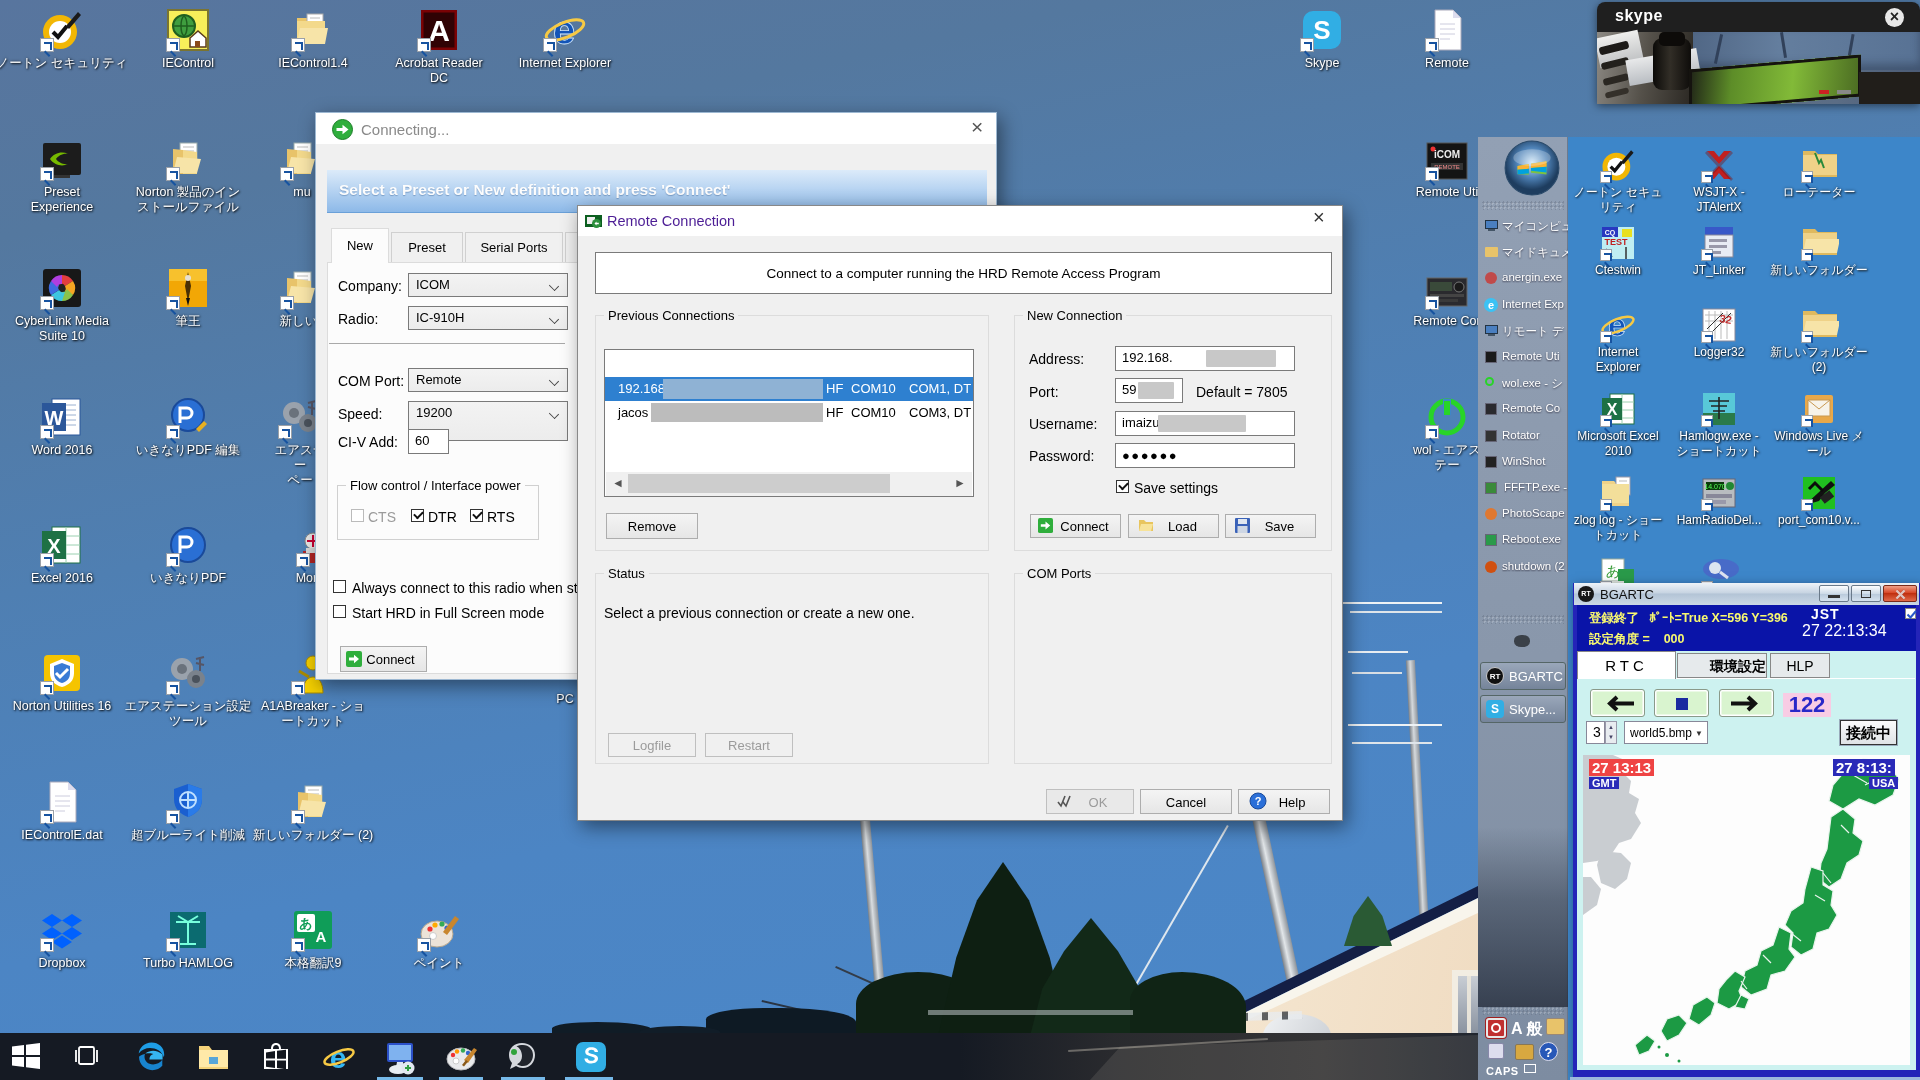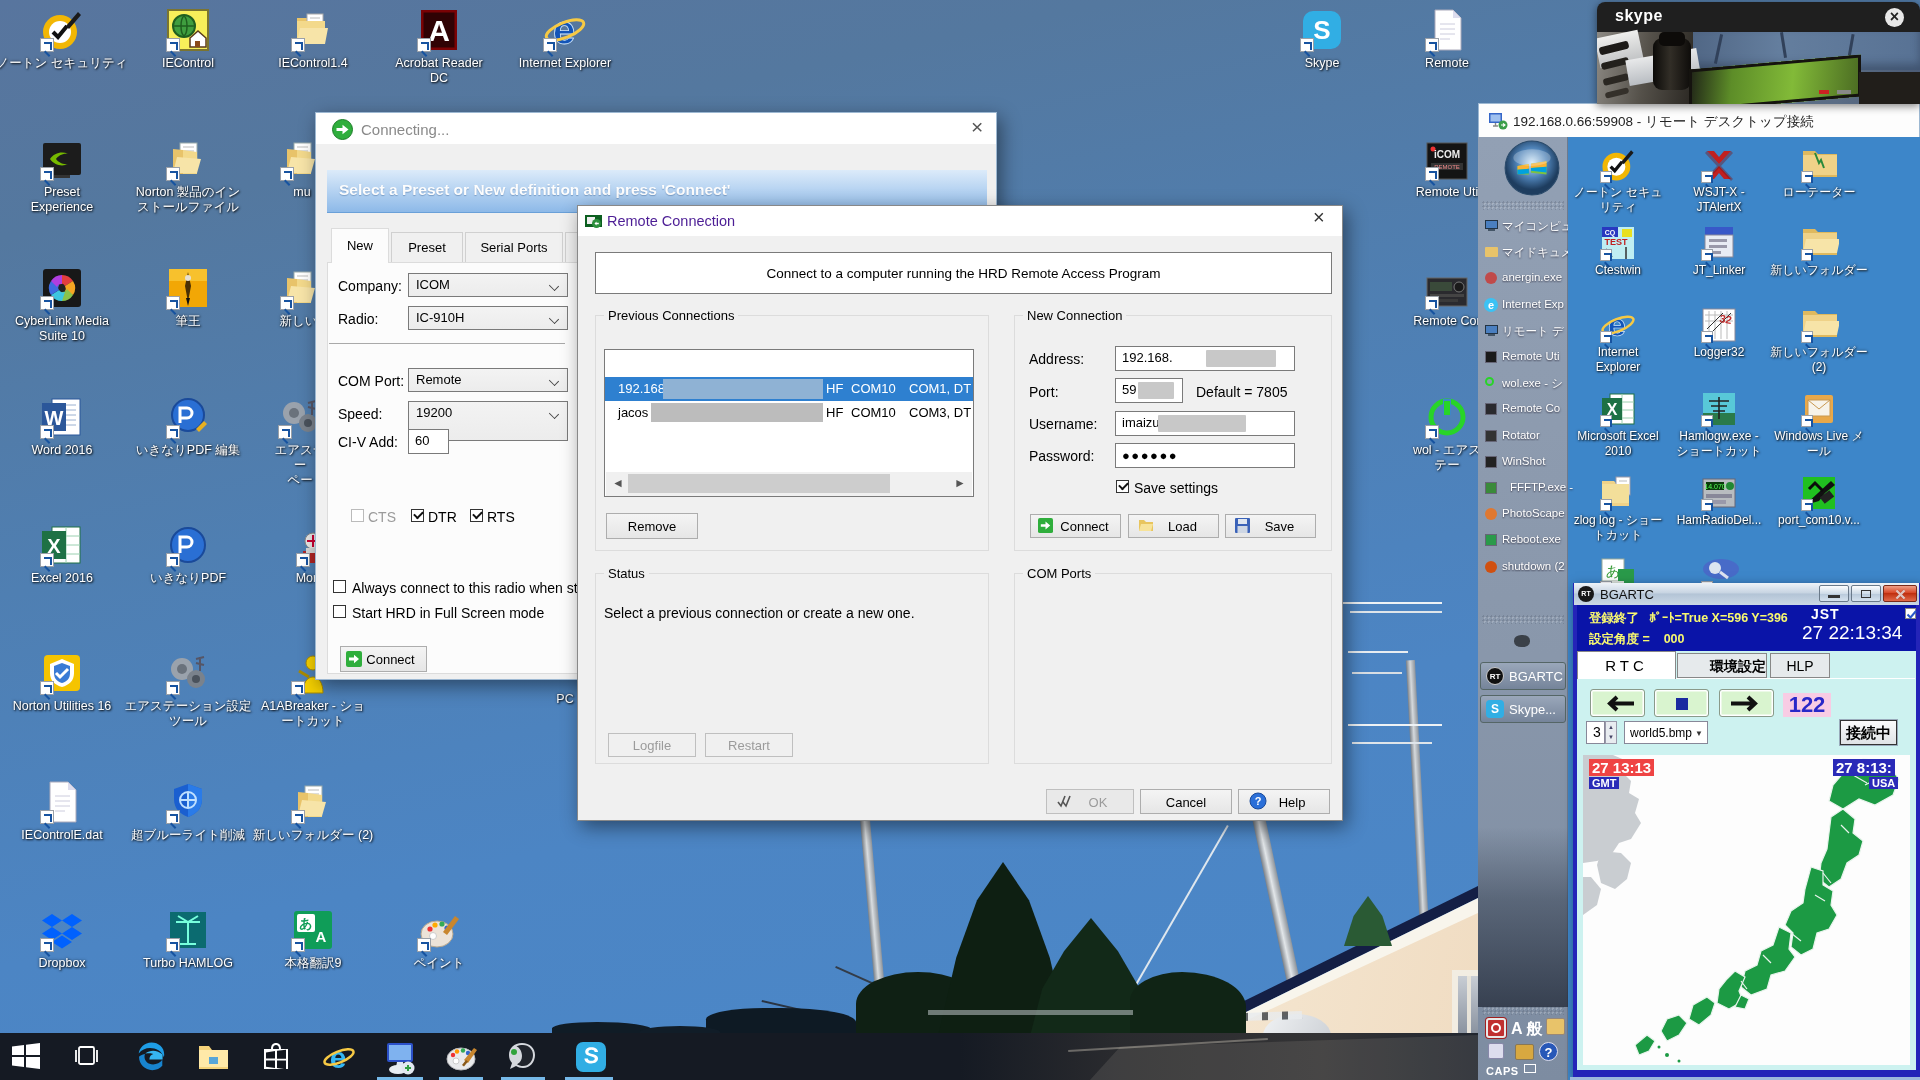--- a/index.html
+++ b/index.html
@@ -420,20 +420,23 @@
   <div class="cmb" style="left:92px;top:160px;width:160px;height:24px">ICOM</div>
   <div class="lbl" style="left:22px;top:198px">Radio:</div>
   <div class="cmb" style="left:92px;top:193px;width:160px;height:24px">IC-910H</div>
   <div class="abs" style="left:13px;top:230px;width:236px;height:1px;background:#a9a9a9"></div>
   <div class="lbl" style="left:22px;top:260px">COM Port:</div>
   <div class="cmb" style="left:92px;top:255px;width:160px;height:24px">Remote</div>
   <div class="lbl" style="left:22px;top:293px">Speed:</div>
   <div class="cmb" style="left:92px;top:288px;width:160px;height:40px">19200</div>
   <div class="lbl" style="left:22px;top:321px">CI-V Add:</div>
   <div class="inp" style="left:92px;top:316px;width:41px;height:25px">60</div>
+  <div class="gb" style="left:21px;top:372px;width:202px;height:55px;border-color:#d0d0d0">
+        <span style="background:#fcfcfc">Flow control / Interface power</span>
+      </div>
   <div class="cb" style="left:35px;top:396px;border-color:#bbb"></div>
   <div class="lbl" style="left:52px;top:396px;color:#9b9b9b">CTS</div>
   <div class="cb on" style="left:95px;top:396px"></div>
   <div class="lbl" style="left:112px;top:396px">DTR</div>
   <div class="cb on" style="left:154px;top:396px"></div>
   <div class="lbl" style="left:171px;top:396px">RTS</div>
   <div class="cb" style="left:17px;top:467px"></div>
   <div class="lbl" style="left:36px;top:467px">Always connect to this radio when starting HRD</div>
   <div class="cb" style="left:17px;top:492px"></div>
   <div class="lbl" style="left:36px;top:492px">Start HRD in Full Screen mode</div>
@@ -531,30 +534,20 @@
   <div class="btn" style="left:562px;top:583px;width:92px;height:25px;padding-top:5px">Cancel</div>
   <div class="btn" style="left:660px;top:583px;width:92px;height:25px;padding:5px 0 0 16px">Help</div>
   <svg class="abs" style="left:671px;top:586px" width="18" height="18" viewBox="0 0 18 18">
         <circle cx="9" cy="9" r="8" fill="#2b6fd8"></circle>
         <circle cx="9" cy="9" r="8" fill="none" stroke="#1a4a9a"></circle>
         <text x="9" y="13" font-size="11px" font-weight="bold" fill="#fff" text-anchor="middle">?</text>
       </svg>
 </div>
 
 <div class="abs" id="rdp" style="left:1478px;top:103px;width:442px;height:977px">
-  <div class="abs" style="left:0;top:0;width:442px;height:34px;background:#fdfdfd;border:1px solid #9db8d2;border-bottom:none">
-    <svg class="abs" style="left:9px;top:8px" width="20" height="18" viewBox="0 0 20 18">
-          <rect x="1" y="1" width="13" height="10" fill="#3566c8"></rect>
-          <rect x="2.5" y="2.5" width="10" height="7" fill="#9fc0ef"></rect>
-          <path d="M5 14h5M7.5 11v3" stroke="#888" stroke-width="1.4"></path>
-          <circle cx="15" cy="13" r="4.5" fill="#3b9e48"></circle>
-          <path d="M13 13h4M15 11.4l2 1.6-2 1.6" stroke="#fff" stroke-width="1.1" fill="none"></path>
-        </svg>
-    <div class="abs" style="left:34px;top:9px;font-size:13.5px;color:#222">192.168.0.66:59908 - リモート デスクトップ接続</div>
-  </div>
 
   <div class="abs" style="left:0;top:34px;width:442px;height:943px;background:#3d86c9;overflow:hidden">
 
     <div class="abs" id="sidebar" style="left:0;top:0;width:90px;height:943px;background:linear-gradient(180deg,#92a0b4 0%,#8997ab 55%,#7d8ca1 100%);border-right:1px solid #6d7a8d">
           <svg class="abs" style="left:25px;top:2px" width="58" height="58" viewBox="0 0 56 56">
             <defs>
               <radialGradient id="orb" cx="50%" cy="40%">
                 <stop offset="0%" stop-color="#cfe6f7"></stop>
                 <stop offset="55%" stop-color="#4f83b8"></stop>
                 <stop offset="100%" stop-color="#1e3d5f"></stop>
@@ -606,21 +599,21 @@
           <div class="abs" style="left:4px;top:290.59999999999997px;width:86px;height:16px">
             <div class="abs" style="left:3px;top:2px;width:12px;height:12px;background:#333;border:1px solid #667"></div>
             <div class="abs" style="left:20px;top:1px;font-size:11.5px;color:#fff;text-shadow:0 1px 2px #334;white-space:nowrap;overflow:hidden;width:66px">Rotator</div>
           </div>
           <div class="abs" style="left:4px;top:316.79999999999995px;width:86px;height:16px">
             <div class="abs" style="left:3px;top:2px;width:12px;height:12px;background:#222;border:1px solid #667"></div>
             <div class="abs" style="left:20px;top:1px;font-size:11.5px;color:#fff;text-shadow:0 1px 2px #334;white-space:nowrap;overflow:hidden;width:66px">WinShot</div>
           </div>
           <div class="abs" style="left:4px;top:342.99999999999994px;width:86px;height:16px">
             <div class="abs" style="left:3px;top:2px;width:12px;height:12px;background:#3a8a3a;border:1px solid #667"></div>
-            <div class="abs" style="left:28px;top:1px;font-size:11.5px;color:#fff;text-shadow:0 1px 2px #334;white-space:nowrap;overflow:hidden;width:66px">FFFTP.exe -</div>
+            <div class="abs" style="left:22px;top:1px;font-size:11.5px;color:#fff;text-shadow:0 1px 2px #334;white-space:nowrap;overflow:hidden;width:66px">FFFTP.exe -</div>
           </div>
           <div class="abs" style="left:4px;top:369.19999999999993px;width:86px;height:16px">
             <div class="abs" style="left:3px;top:2px;width:12px;height:12px;border-radius:50%;background:#e07830"></div>
             <div class="abs" style="left:20px;top:1px;font-size:11.5px;color:#fff;text-shadow:0 1px 2px #334;white-space:nowrap;overflow:hidden;width:66px">PhotoScape</div>
           </div>
           <div class="abs" style="left:4px;top:395.3999999999999px;width:86px;height:16px">
             <div class="abs" style="left:3px;top:2px;width:12px;height:12px;background:#2a9a4a;border:1px solid #667"></div>
             <div class="abs" style="left:20px;top:1px;font-size:11.5px;color:#fff;text-shadow:0 1px 2px #334;white-space:nowrap;overflow:hidden;width:66px">Reboot.exe</div>
           </div>
           <div class="abs" style="left:4px;top:421.5999999999999px;width:86px;height:16px">
@@ -787,21 +780,21 @@
                 <svg class="abs" style="left:11px;top:3px" width="11" height="11" viewBox="0 0 11 11">
                   <path d="M1.5 1.5l8 8M9.5 1.5l-8 8" stroke="#fff" stroke-width="2.4"></path>
                   <path d="M1.5 1.5l8 8M9.5 1.5l-8 8" stroke="#801808" stroke-width="3.4" opacity=".25"></path>
                 </svg>
               </div>
  </div>
  <div class="abs" style="left:4px;top:22px;width:339px;height:46px;background:#0a14a8">
   <div class="abs" style="left:12px;top:5px;font-size:12.5px;font-weight:bold;color:#f8f870;white-space:nowrap">登録終了&nbsp;&nbsp;&nbsp;<span style="color:#f8f870">ﾎﾟｰﾄ=True X=596 Y=396</span></div>
   <div class="abs" style="left:12px;top:26px;font-size:12.5px;font-weight:bold;color:#f8f870;white-space:nowrap">設定角度 =&nbsp;&nbsp;&nbsp;&nbsp;000</div>
   <div class="abs" style="left:234px;top:1px;font-size:14px;font-weight:bold;color:#fff;letter-spacing:1px">JST</div>
-  <div class="abs" style="left:225px;top:17px;font-size:19px;color:#fff;white-space:nowrap">27 22:13:34</div>
+  <div class="abs" style="left:225px;top:17px;font-size:16px;color:#fff;white-space:nowrap">27 22:13:34</div>
   <div class="abs" style="left:328px;top:3px;width:11px;height:11px;background:#fff;border:1px solid #888">
                 <svg class="abs" style="left:0px;top:0px" width="11" height="11" viewBox="0 0 11 11">
                   <path d="M1.5 5.5l3 3L10 2" stroke="#2858c8" stroke-width="2" fill="none"></path>
                 </svg>
               </div>
  </div>
  <div class="abs" style="left:4px;top:68px;width:339px;height:419px;background:#cdf2f0">
   <div class="abs" style="left:0px;top:0px;width:99px;height:28px;background:#fff;border:1px solid #888;border-bottom:none;font-size:15px;text-align:center;padding-top:5px;letter-spacing:4px;z-index:2">RTC</div>
   <div class="abs" style="left:100px;top:2px;width:90px;height:25px;background:#e6eaec;border:1px solid #888;font-size:14px;font-weight:bold;text-align:right;padding-top:4px">環境設定</div>
   <div class="abs" style="left:193px;top:2px;width:60px;height:25px;background:#e6eaec;border:1px solid #888;font-size:14px;text-align:center;padding-top:4px">HLP</div>

